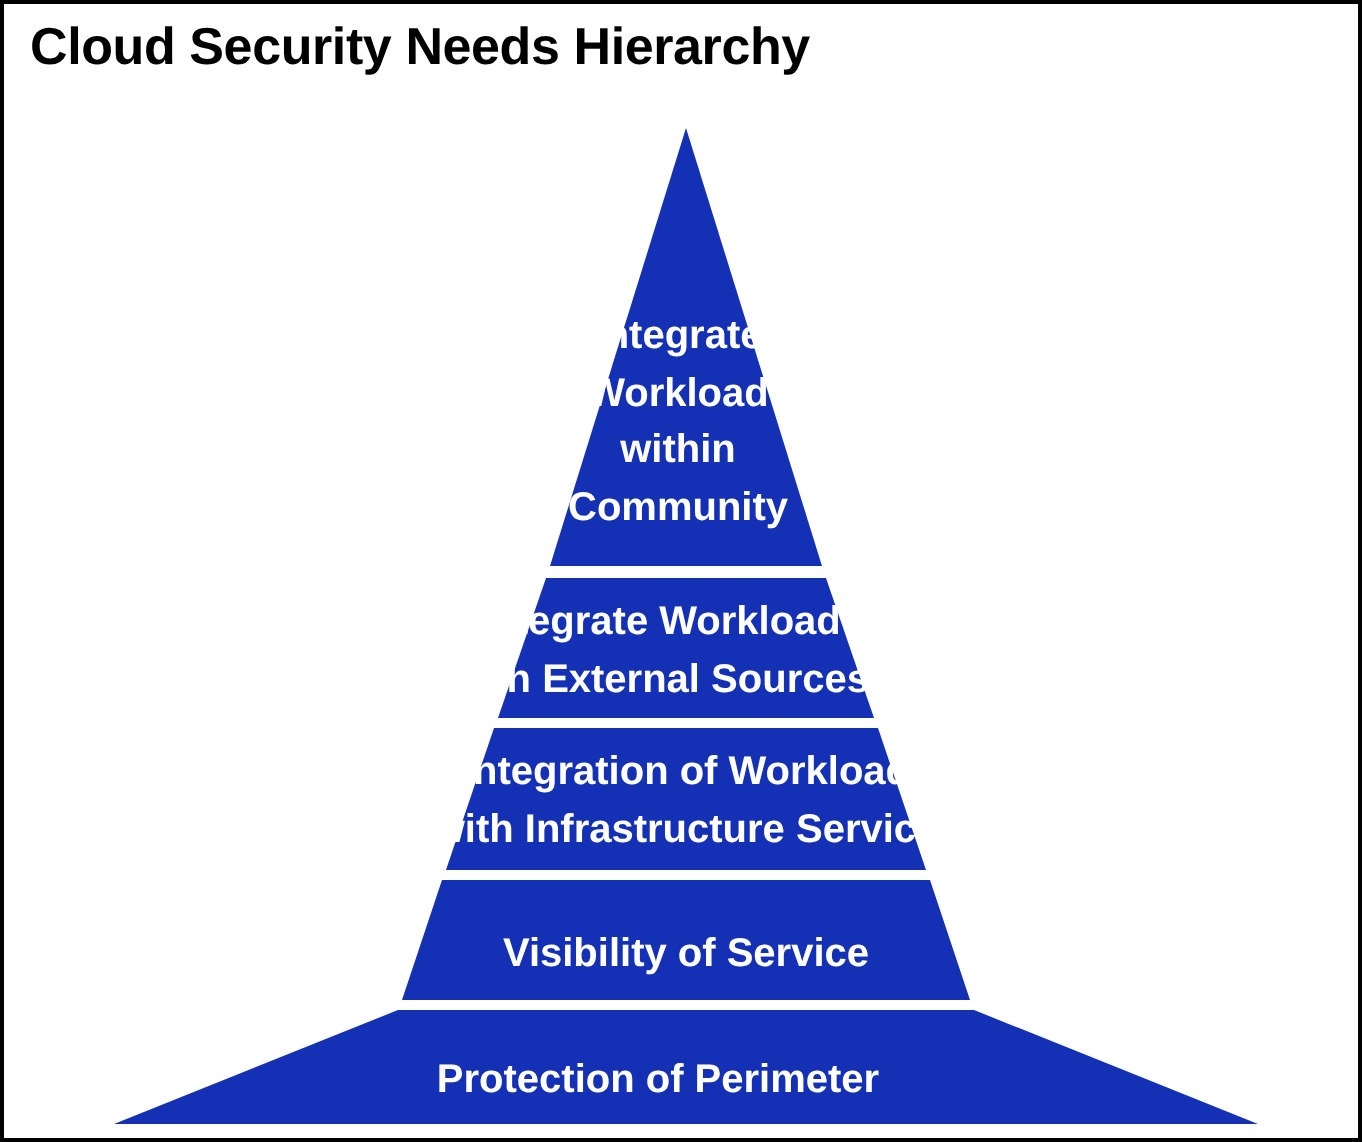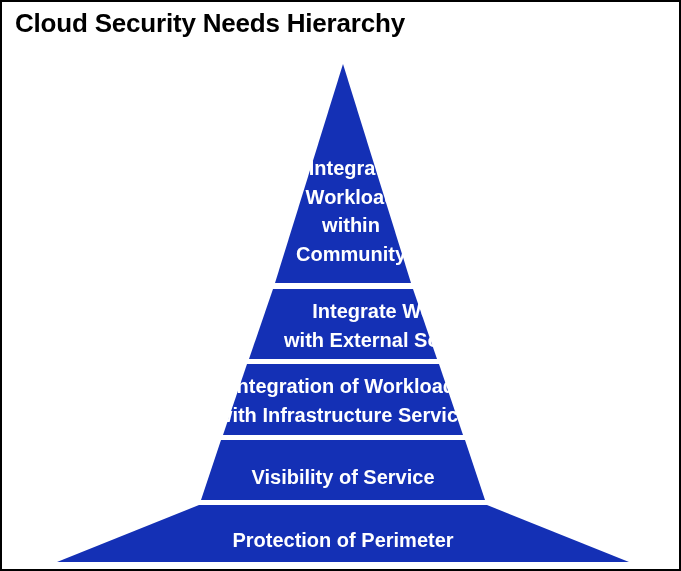--- a/index.html
+++ b/index.html
@@ -55,28 +55,28 @@
   <div id="title">Cloud Security Needs Hierarchy</div>
 
   <svg id="pyramid-svg" viewBox="0 0 681 571">
     <polygon points="341,62 409,281 273,281" fill="#1430B5"></polygon>
     <polygon points="411,287 435,357 247,357 271,287" fill="#1430B5"></polygon>
     <polygon points="437,362 461,433 221,433 245,362" fill="#1430B5"></polygon>
     <polygon points="463,438 483,498 199,498 219,438" fill="#1430B5"></polygon>
     <polygon points="485,503 627,560 55,560 197,503" fill="#1430B5"></polygon>
   </svg>
 
-  <div class="tier-label" style="left:248px; top:152px; width:202px;">Integrate
+  <div class="tier-label" style="left:236px; top:152px; width:202px;">Integrate
 Workload
 within
 Community</div>
 
-  <div class="tier-label" style="left:191px; top:295px; width:300px;text-align:right;">Integrate Workload
+  <div class="tier-label" style="left:178px; top:295px; width:300px;">Integrate Workload
 with External Sources</div>
 
   <div class="tier-label" style="left:166px; top:370px; width:350px;">Integration of Workload
 with Infrastructure Service</div>
 
   <div class="tier-label" style="left:141px; top:461px; width:400px;">Visibility of Service</div>
 
-  <div class="tier-label" style="left:141px; top:524px; width:400px;">Protection of Perimeter</div>
+  <div class="tier-label" style="left:127px; top:524px; width:400px;">Protection of Perimeter</div>
 
 </div>
 
 </body></html>

